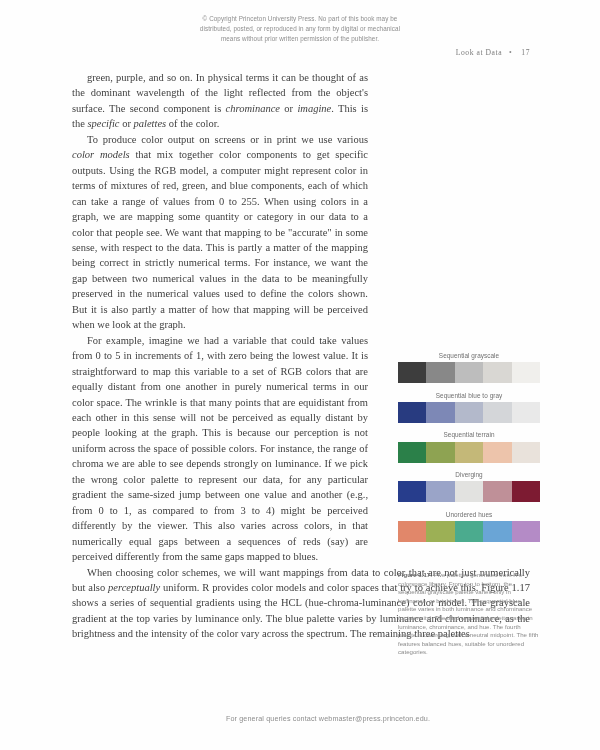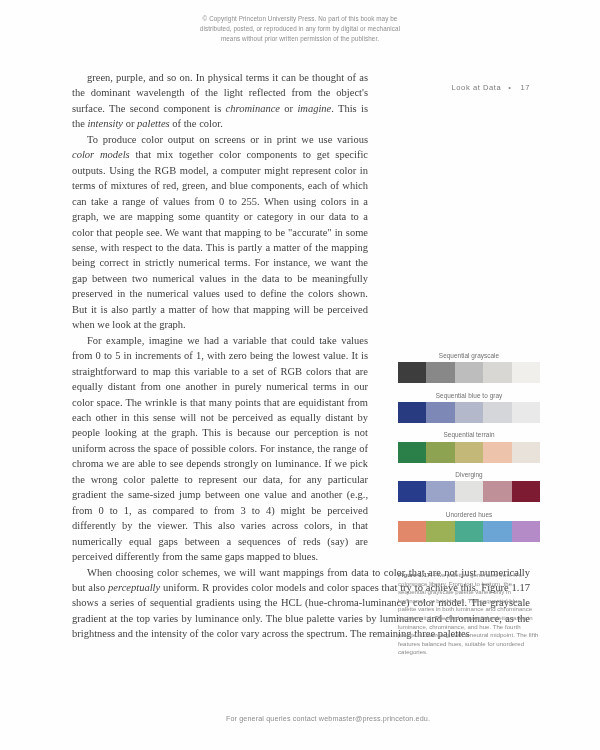--- a/index.html
+++ b/index.html
@@ -39,25 +39,24 @@
   }
   .copyright span { display: block; }
 
   
   .running-head {
     position: absolute;
     top: 48px;
     left: 0;
     width: 530px;
     text-align: right;
-    font-family: Liberation Sans, sans-serif;
+    font-family: Liberation Serif, serif;
     font-size: 7.6px;
     color: #7b7b7b;
     letter-spacing: 0.55px;
-    margin-top: 35px;
   }
   .running-head .rh-dot {
     display: inline-block;
     margin: 0 9px 0 7px;
     color: #8d8d8d;
   }
 
   
   .body-text {
     position: absolute;
@@ -149,21 +148,21 @@
     <span>distributed, posted, or reproduced in any form by digital or mechanical</span>
     <span>means without prior written permission of the publisher.</span>
   </div>
 
   <div class="running-head">
     <span>Look at Data</span><span class="rh-dot">•</span><span>17</span>
   </div>
 
   <div class="body-text">
     <div class="fig-float"></div>
-    <p>green, purple, and so on. In physical terms it can be thought of as the dominant wavelength of the light reflected from the object's surface. The second component is <i>chrominance</i> or <i>imagine</i>. This is the <i>intensity</i> or <i>palettes</i> of the color.</p>
+    <p>green, purple, and so on. In physical terms it can be thought of as the dominant wavelength of the light reflected from the object's surface. The second component is <i>chrominance</i> or <i>imagine</i>. This is the <i>specific</i> or <i>palettes</i> of the color.</p>
     <p>To produce color output on screens or in print we use various <i>color models</i> that mix together color components to get specific outputs. Using the RGB model, a computer might represent color in terms of mixtures of red, green, and blue components, each of which can take a range of values from 0 to 255. When using colors in a graph, we are mapping some quantity or category in our data to a color that people see. We want that mapping to be "accurate" in some sense, with respect to the data. This is partly a matter of the mapping being correct in strictly numerical terms. For instance, we want the gap between two numerical values in the data to be meaningfully preserved in the numerical values used to define the colors shown. But it is also partly a matter of how that mapping will be perceived when we look at the graph.</p>
     <p>For example, imagine we had a variable that could take values from 0 to 5 in increments of 1, with zero being the lowest value. It is straightforward to map this variable to a set of RGB colors that are equally distant from one another in purely numerical terms in our color space. The wrinkle is that many points that are equidistant from each other in this sense will not be perceived as equally distant by people looking at the graph. This is because our perception is not uniform across the space of possible colors. For instance, the range of chroma we are able to see depends strongly on luminance. If we pick the wrong color palette to represent our data, for any particular gradient the same-sized jump between one value and another (e.g., from 0 to 1, as compared to from 3 to 4) might be perceived differently by the viewer. This also varies across colors, in that numerically equal gaps between a sequences of reds (say) are perceived differently from the same gaps mapped to blues.</p>
     <p>When choosing color schemes, we will want mappings from data to color that are not just numerically but also <i>perceptually</i> uniform. R provides color models and color spaces that try to achieve this. Figure 1.17 shows a series of sequential gradients using the HCL (hue-chroma-luminance) color model. The grayscale gradient at the top varies by luminance only. The blue palette varies by luminance and chrominance, as the brightness and the intensity of the color vary across the spectrum. The remaining three palettes</p>
   </div>
 
   <div class="figure">
 
     <div class="palette-block">
       <div class="palette-label">Sequential grayscale</div>
       <div class="palette-strip">

